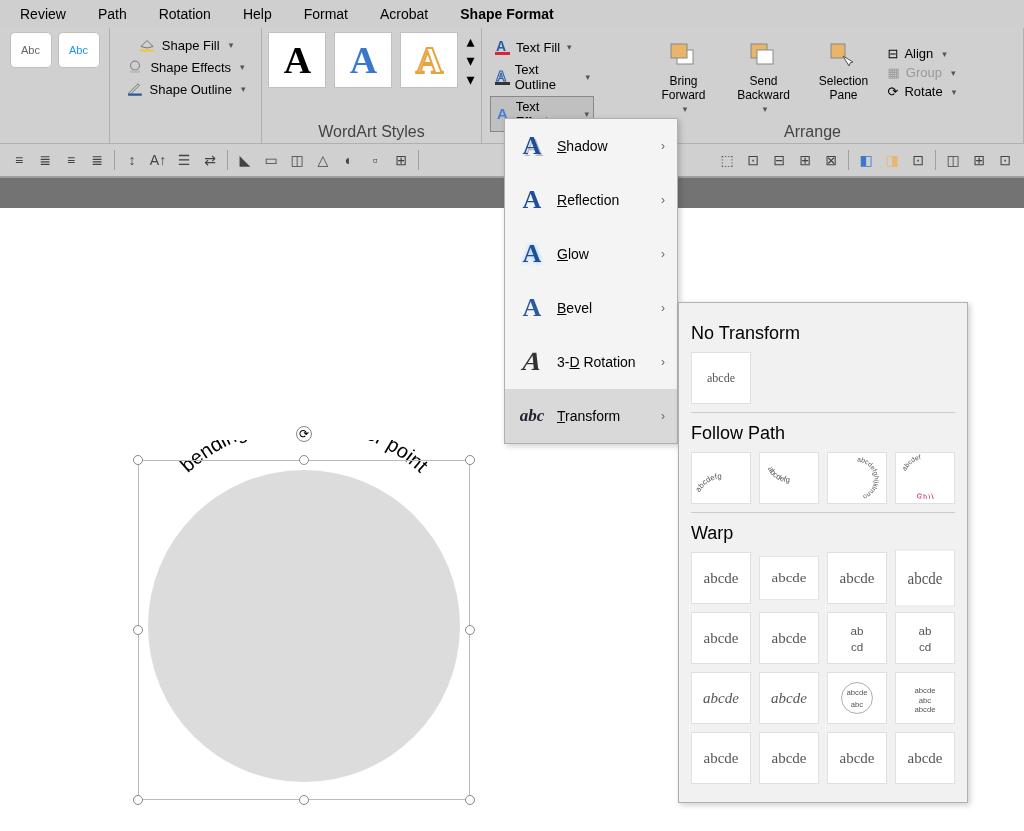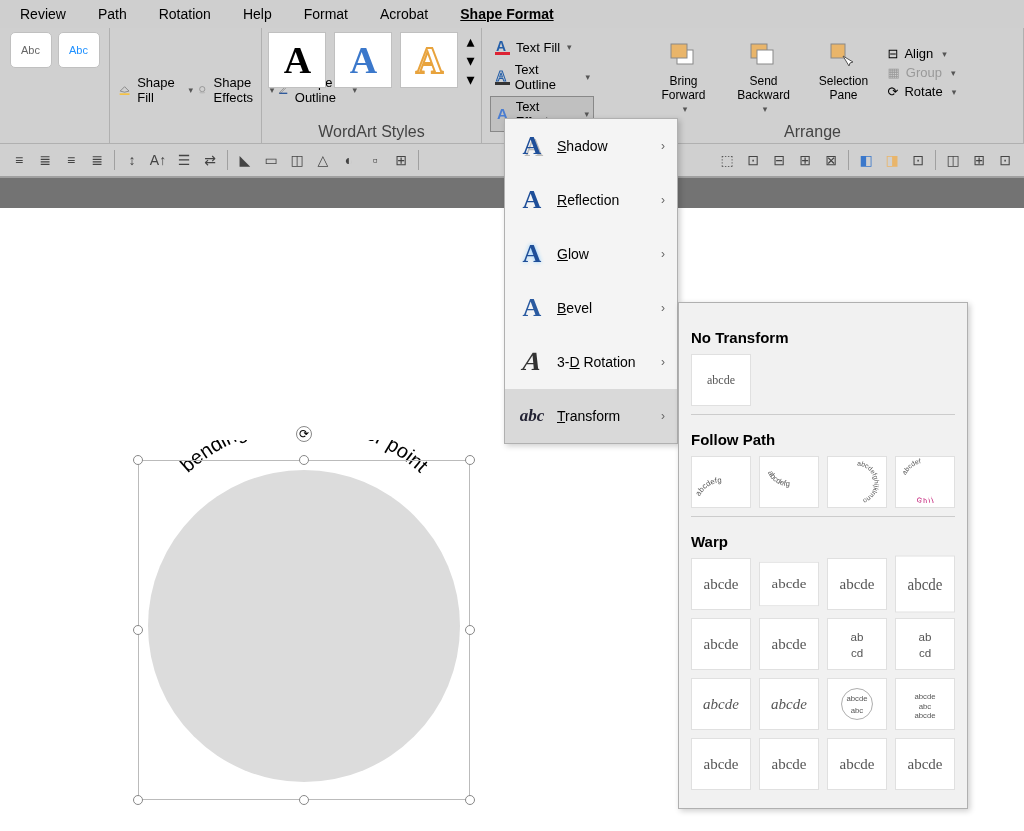--- a/index.html
+++ b/index.html
@@ -1,33 +1,33 @@
 <!DOCTYPE html>
 <html><head>
 <meta charset="utf-8">
 <style>
 * { margin: 0; padding: 0; box-sizing: border-box; font-family: "Segoe UI", Arial, sans-serif; }
 body { width: 1024px; height: 831px; background: #fff; overflow: hidden; position: relative; }
 
 
 .menubar { height: 28px; background: #cfcfcf; display: flex; align-items: center; padding: 12px 4px; }
 .menubar .tab { padding: 4px 16px; font-size: 14px; cursor: pointer; }
-.menubar .tab.active-label { font-weight: 600; text-decoration: underline; }
+.menubar .tab.active-label { font-weight: 600; }
 
 
 .ribbon { height: 116px; background: #d0d0d0; display: flex; border-bottom: 1px solid #b0b0b0; position: relative; }
 .group { border-right: 1px solid #b0b0b0; padding: 4px 8px 0 8px; display: flex; flex-direction: column; align-items: center; position: relative; height: 100%; }
 .group-label { position: absolute; bottom: 2px; left: 0; right: 0; text-align: center; font-size: 16px; color: #444; }
 
 .shape-styles { width: 110px; }
 .shape-preview-row { display: flex; gap: 6px; }
 .shape-preview { width: 42px; height: 36px; border: 1px solid #c0c0c0; background: #fff; border-radius: 5px; display:flex; align-items:center; justify-content:center; font-size:11px; color:#1e90ff; }
 .shape-preview.plain { color: #666; }
 
-.fill-opts { width: 152px; display:flex; flex-direction:row; gap:4px; padding-top:8px; }
+.fill-opts { width: 152px; display:flex; flex-direction:column; gap:4px; padding-top:8px;text-align:center; }
 .opt-row { display:flex; align-items:center; gap:6px; font-size:13px; cursor:pointer; }
 .opt-row svg { width:18px; height:18px; }
 
 .wordart { width: 220px; }
 .wordart-row { display:flex; gap:8px; }
 .wa-prev { width:58px; height:56px; background:#fff; border:1px solid #c0c0c0; display:flex; align-items:center; justify-content:center; font-size:38px; font-weight:700; font-family: Georgia, serif;}
 .wa1 { color:#000; }
 .wa2 { color:#3b78cb; }
 .wa3 { color:#fff; -webkit-text-stroke: 2px #e8a33d; }
 
@@ -68,21 +68,21 @@
 
 .fx-menu { position:absolute; left:504px; top:118px; width:174px; background:#f4f4f4; border:1px solid #b0b0b0; box-shadow:2px 2px 6px rgba(0,0,0,.2); z-index:5; }
 .fx-item { display:flex; align-items:center; gap:10px; padding:12px 12px; font-size:14px; cursor:pointer; }
 .fx-item .fx-ico { width:30px; height:30px; display:flex; align-items:center; justify-content:center; font-family:Georgia,serif; font-size:26px; font-weight:700; }
 .fx-item .arrow { margin-left:auto; color:#666; font-size:12px; }
 .fx-item.sel { background:#d9d9d9; }
 .fx-item u { text-decoration: underline; }
 
 
 .transform-panel { position:absolute; left:678px; top:302px; width:290px; background:#f1f1f1; border:1px solid #b0b0b0; box-shadow:2px 2px 6px rgba(0,0,0,.2); z-index:5; padding:10px 12px; }
-.tp-head { font-size:15px; font-weight:700; margin:16px 0 8px; }
+.tp-head { font-size:18px; font-weight:400; margin:10px 0 8px; }
 .tp-row { display:flex; gap:8px; margin-bottom:8px; }
 .tp-cell { width:60px; height:52px; background:#fff; border:1px solid #e0e0e0; display:flex; align-items:center; justify-content:center; font-family:Georgia,serif; font-size:15px; color:#555; cursor:pointer; overflow:hidden; }
 .tp-cell svg { width:100%; height:100%; }
 .tp-sep { height:1px; background:#ccc; margin:6px 0; }
 
 .chev::after{content:"▾"; font-size:9px; margin-left:3px; color:#555}
 </style>
 </head>
 <body>
 

